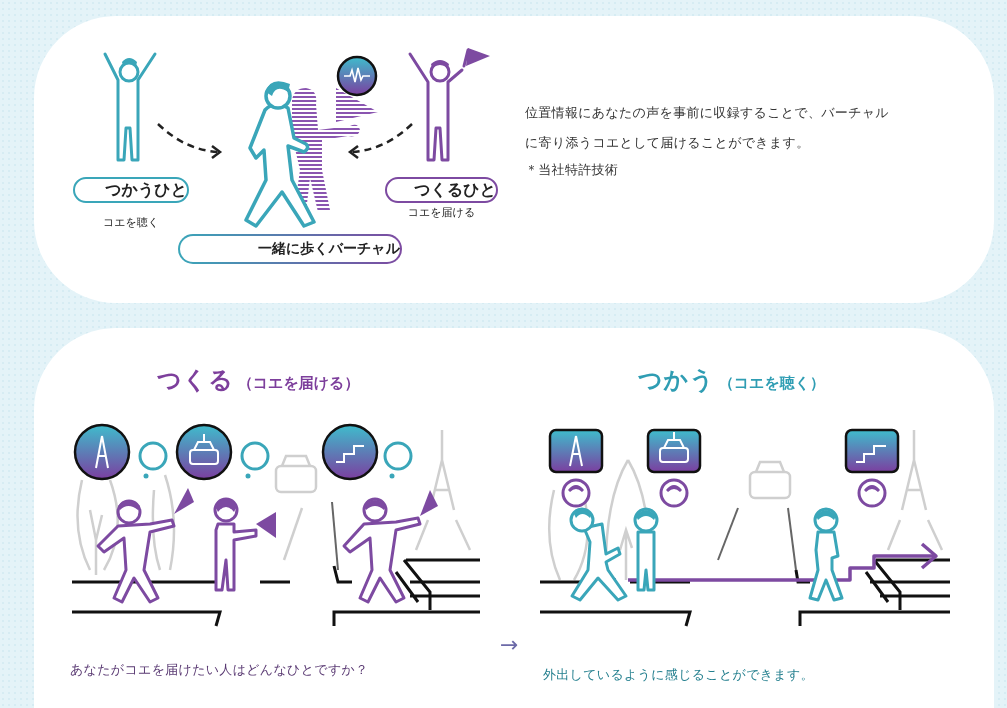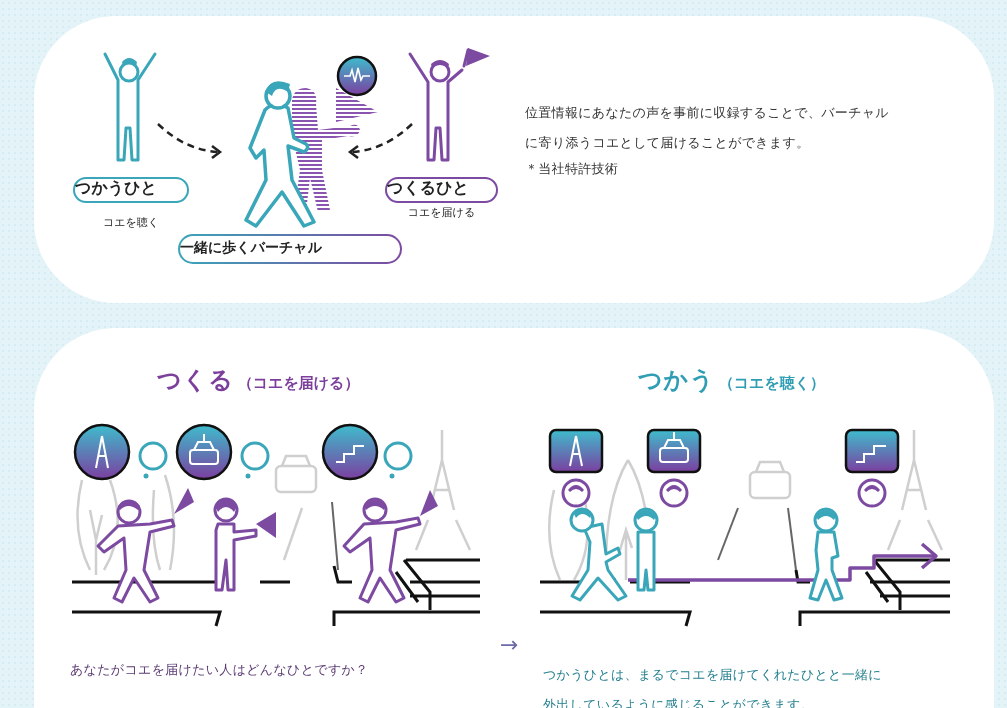--- a/index.html
+++ b/index.html
@@ -32,24 +32,23 @@
     letter-spacing: 0.3px;
   }
   .desc-text p { white-space: nowrap; }
   .desc-text .gap { height: 30px; }
 
   .pill {
     position: absolute;
     border-radius: 20px;
     font-weight: bold;
     color: #222;
-    text-align: left;
+    text-align: right;
     background: #fff;
     white-space: nowrap;
-    font-family: Liberation Mono, monospace;
   }
   .pill-teal { border: 2.5px solid #3aa6b9; }
   .pill-purple { border: 2.5px solid #7d4aa1; }
   .pill-grad {
     border: 2.5px solid transparent;
     background: linear-gradient(#fff, #fff) padding-box,
                 linear-gradient(90deg, #3aa6b9, #7d4aa1) border-box;
   }
   .sub-label {
     position: absolute;
@@ -142,21 +141,21 @@
 
 <div class="pill pill-purple" style="left:385px;top:177px;width:113px;height:26px;line-height:21px;font-size:16px;">つくるひと</div>
 <div class="sub-label" style="left:385px;top:205px;width:113px;">コエを届ける</div>
 
 <div class="pill pill-grad" style="left:178px;top:234px;width:224px;height:30px;line-height:25px;font-size:14px;">一緒に歩くバーチャル</div>
 
 <div class="abs desc-text" style="left:525px;top:68px;">
   <div class="gap"></div>
   <p>位置情報にあなたの声を事前に収録することで、バーチャル</p>
   <p>に寄り添うコエとして届けることができます。</p>
-  <p style="line-height:24px;font-family:Liberation Mono, monospace;">＊当社特許技術</p>
+  <p style="line-height:24px;">＊当社特許技術</p>
 </div>
 
 <div class="card card-bottom"></div>
 
 <div class="sec-title purple" style="left:157px;top:364px;">
   <span class="big">つくる</span>
   <span class="small">（コエを届ける）</span>
 </div>
 
 <div class="sec-title teal" style="left:638px;top:364px;">
@@ -307,15 +306,14 @@
     <path d="M96 96 Q106 84 116 96 L114 100 Q106 92 98 100 Z"></path>
     <path d="M276 96 Q286 84 296 96 L294 100 Q286 92 278 100 Z"></path>
   </g>
 </svg>
 
 <div class="next-arrow">→</div>
 
 <div class="bottom-text purple" style="left:70px;top:655px;">あなたがコエを届けたい人はどんなひとですか？</div>
 
 <div class="bottom-text teal" style="left:543px;top:660px;">
-  <div>つかうひとは、まるでコエを届けてくれたひとと一緒に</div>
   <div>外出しているように感じることができます。</div>
 </div>
 
 </body></html>

